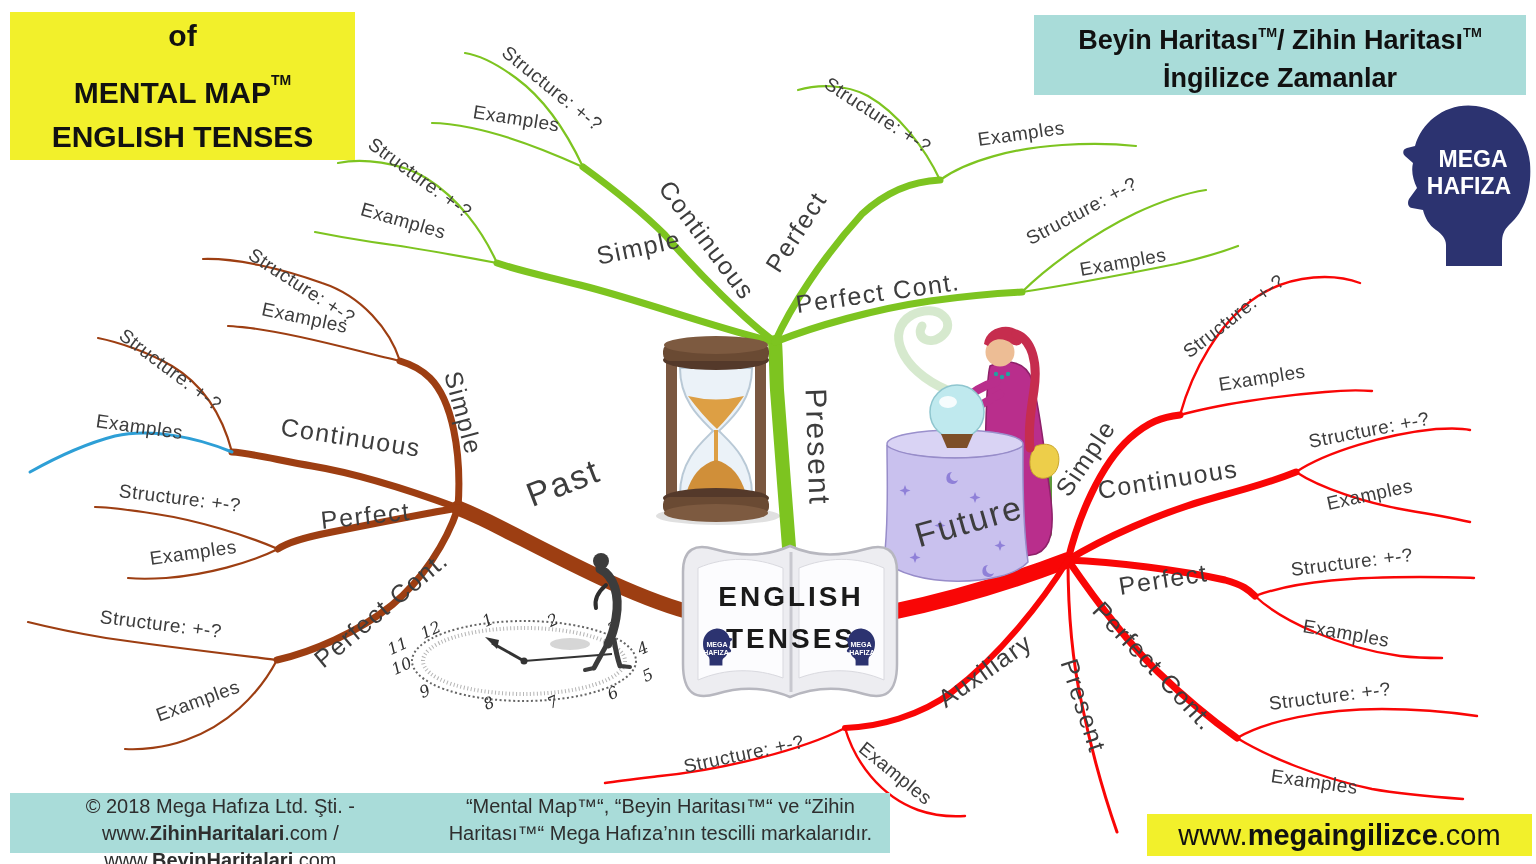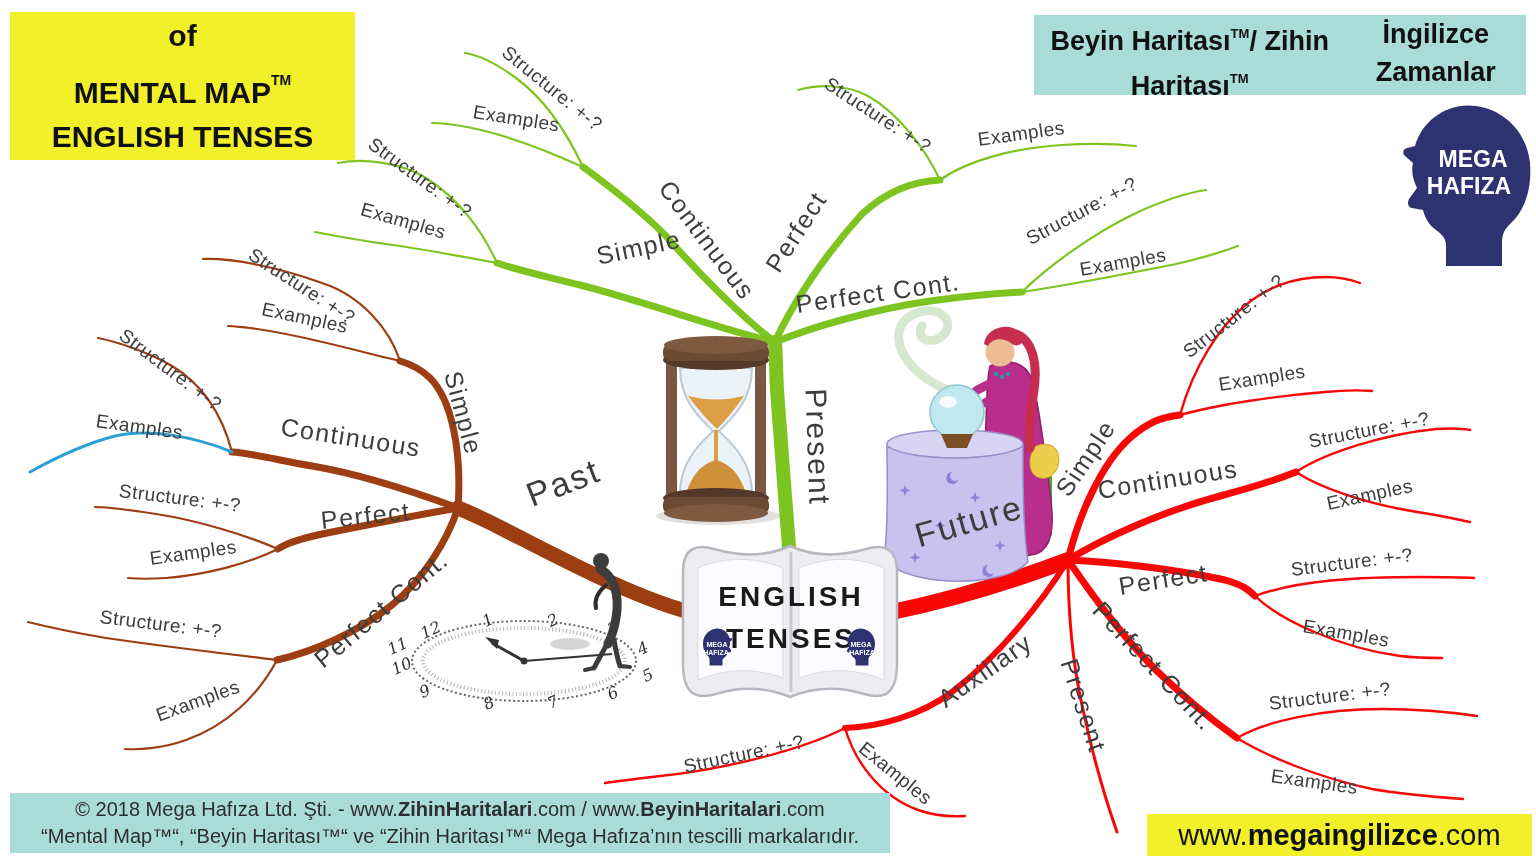--- a/index.html
+++ b/index.html
@@ -12,25 +12,25 @@
   .leaf{font-size:19px;letter-spacing:0.5px;}
   .child{font-size:25px;letter-spacing:1.5px;}
   .big{font-size:34px;letter-spacing:2px;}
   .trunkword{font-size:30px;letter-spacing:2px;}
   
   .title-box{position:absolute;left:10px;top:12px;width:345px;height:148px;background:#f2f02b;
              display:flex;flex-direction:column;justify-content:center;text-align:center;
              font-weight:bold;color:#111;font-size:30px;line-height:44px;}
   .title-box sup{font-size:14px;vertical-align:18px;letter-spacing:0;}
   .brand-box{position:absolute;left:1034px;top:15px;width:492px;height:80px;background:#a9dcd9;
-             display:flex;flex-direction:row;justify-content:center;text-align:center;
+             display:flex;flex-direction:column;justify-content:center;text-align:center;
              font-weight:bold;color:#111;font-size:27px;line-height:38px;}
   .brand-box sup{font-size:13px;vertical-align:12px;}
   .footer-bar{position:absolute;left:10px;top:793px;width:880px;height:60px;background:#a9dcd9;
-              display:flex;flex-direction:column;justify-content:center;text-align:center;
+              display:flex;flex-direction:row;justify-content:center;text-align:center;
               color:#2e2e2e;font-size:20px;line-height:27px;}
   .footer-bar b{font-weight:bold;}
   .site-bar{position:absolute;left:1147px;top:814px;width:385px;height:42px;background:#f2f02b;
             display:flex;align-items:center;justify-content:center;color:#111;font-size:29px;}
   .site-bar b{font-weight:bold;text-align:right;}
 </style>
 </head>
 <body>
 
 <div class="canvas">

